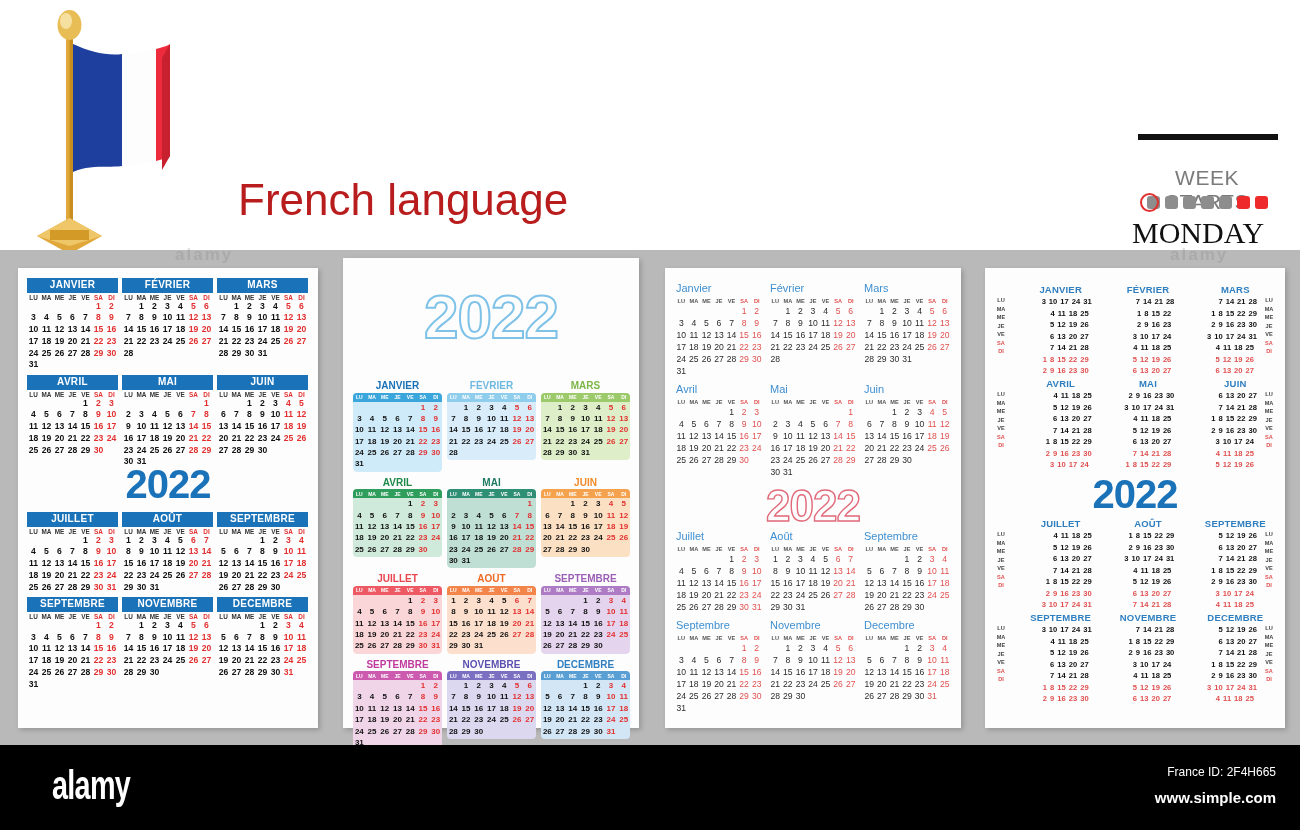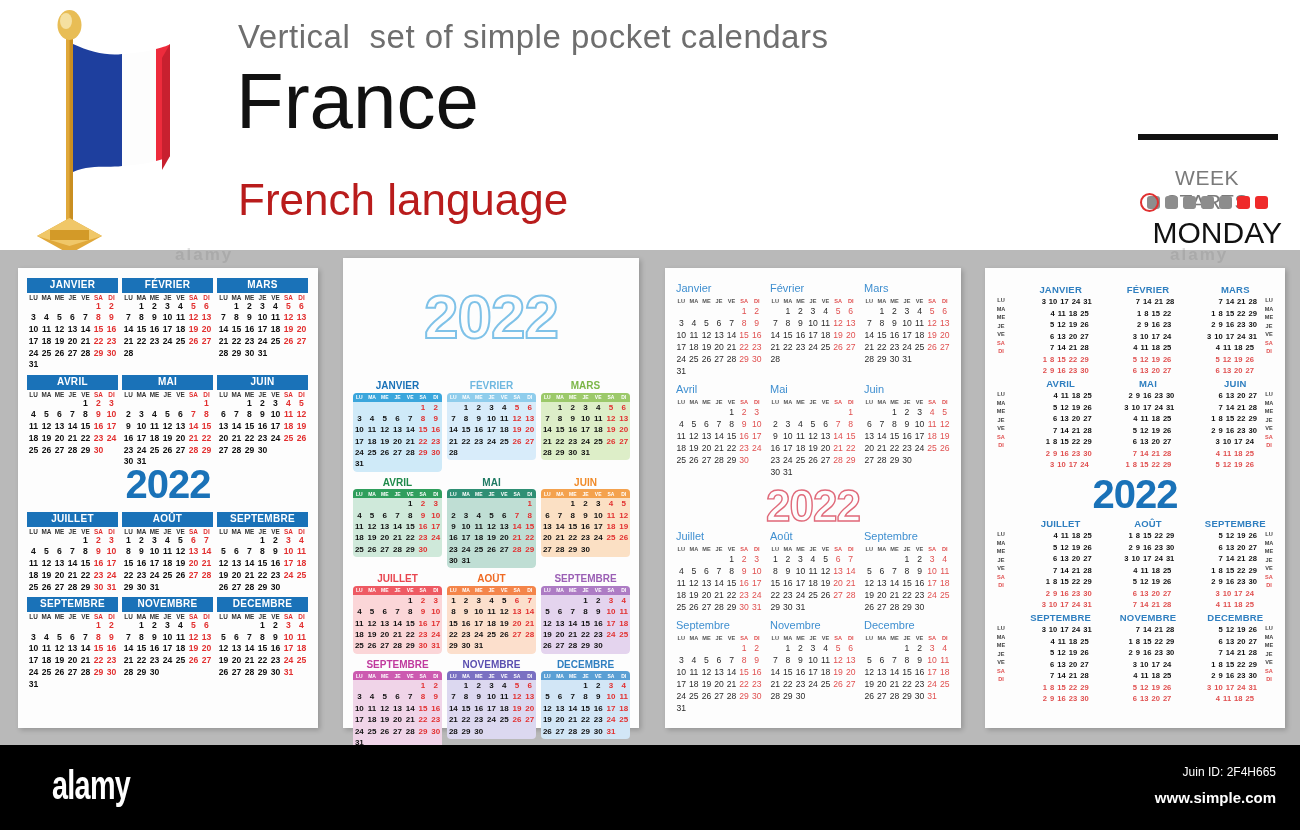--- a/index.html
+++ b/index.html
@@ -42,23 +42,23 @@
   .badge-week{
     position:absolute;left:0;top:152px;width:150px;text-align:center;
     font-size:21px;color:#7a7a7a;letter-spacing:.5px;
     font-family:"Liberation Sans", sans-serif;
   }
   .badge-dots{position:absolute;left:0;top:182px;width:150px;display:flex;justify-content:center;align-items:center;gap:5px;}
   .dot{width:13px;height:13px;border-radius:3px;background:#8d8d8d;}
   .dot.red{background:#ef2a2a;}
   .dot-ring{position:absolute;left:8px;top:179px;width:19px;height:19px;border:2px solid #e03030;border-radius:50%;box-sizing:border-box;}
   .badge-day{
-    position:absolute;left:0;top:204px;width:150px;text-align:right;
+    position:absolute;left:0;top:204px;width:150px;text-align:left;
     font-size:30px;color:#111;letter-spacing:0px;line-height:1;
-    font-family:Liberation Sans, sans-serif;
+    font-family:Liberation Serif, serif;
   }
 
   
   .stage{position:absolute;left:0;top:250px;width:1300px;height:495px;background:#b9b9b9;}
   .card{position:absolute;background:#fdfdfd;box-shadow:2px 2px 5px rgba(0,0,0,.20);}
 
   .card1{left:18px;top:18px;width:300px;height:460px;}
   .card2{left:343px;top:8px;width:296px;height:470px;}
   .card3{left:665px;top:18px;width:296px;height:460px;}
   .card4{left:985px;top:18px;width:300px;height:460px;}
@@ -148,22 +148,20 @@
 
       <path d="M43 36 C 60 44, 78 48, 92 46 L 92 158 C 78 160, 60 156, 43 164 Z" fill="#1e3f9e"></path>
 
       <path d="M92 46 C 104 45, 116 44, 126 41 L 126 153 C 116 156, 104 157, 92 158 Z" fill="#fdfdfd"></path>
 
       <path d="M126 41 C 134 39, 139 37, 140 36 L 140 148 C 139 149, 134 151, 126 153 Z" fill="#ee2b3c"></path>
       <path d="M140 36 L 140 148 L 132 162 L 132 50 Z" fill="#c8202f"></path>
     </svg>
   </div>
 
-  <div class="title-main">Vertical  set of simple pocket calendars</div>
-  <div class="title-country">France</div>
   <div class="title-lang">French language</div>
 
   <div class="badge">
     <div class="badge-rule"></div>
     <div class="badge-week">WEEK STARTS</div>
     <div class="badge-dots">
       <span class="dot"></span>
       <span class="dot"></span>
       <span class="dot"></span>
       <span class="dot"></span>
@@ -2676,15 +2674,15 @@
             <span class="we">SA</span>
             <span class="we">DI</span>
           </div>
         </div>
       </div>
     </div>
 </div>
 
 <div class="footer">
   <div class="alamy-logo">alamy</div>
-  <div class="img-id">Juin ID: 2F4H665</div>
+  <div class="img-id">France ID: 2F4H665</div>
   <div class="alamy-url">www.simple.com</div>
 </div>
 
 </body></html>

